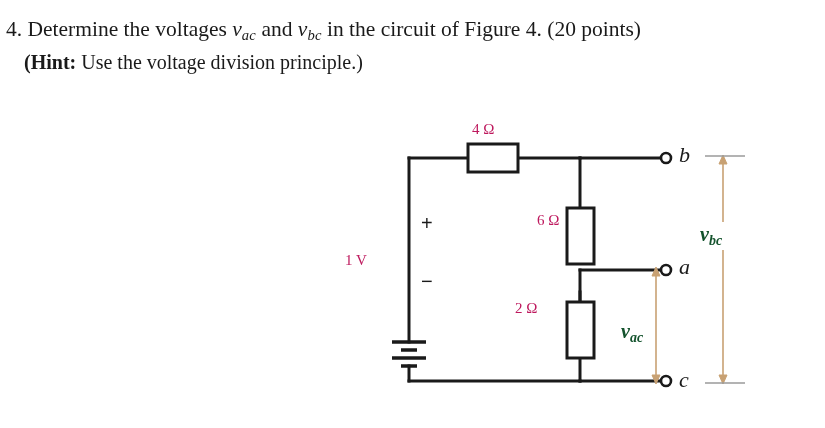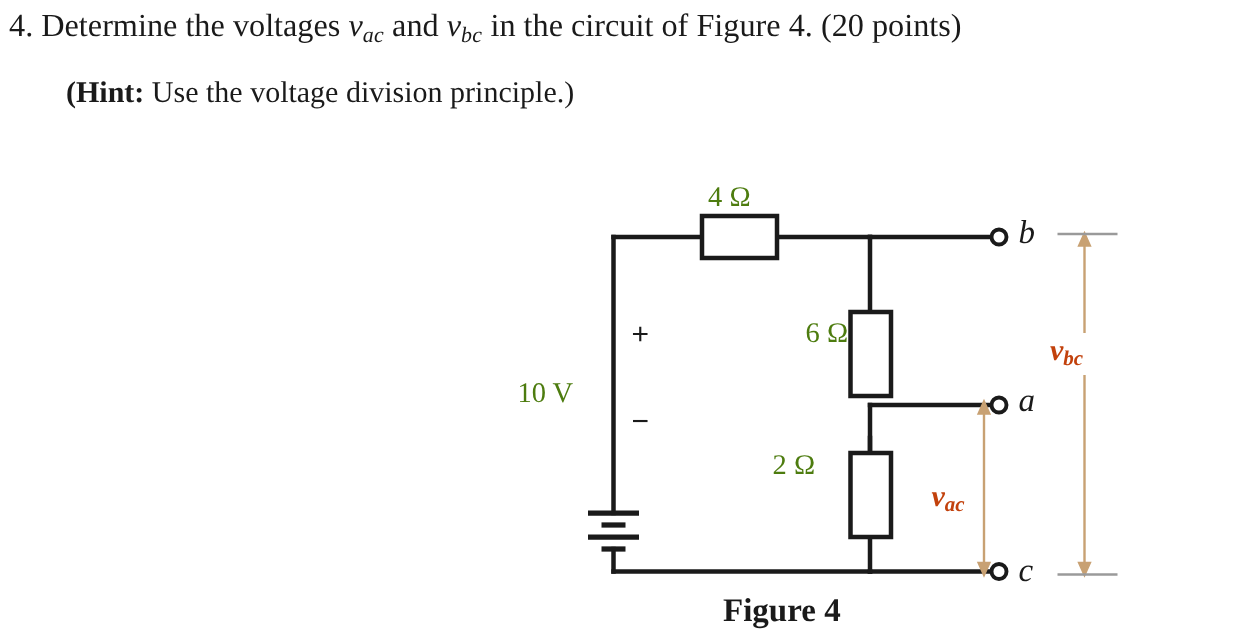--- a/index.html
+++ b/index.html
@@ -15,34 +15,33 @@
     overflow: hidden;
     font-family: "Liberation Serif", "DejaVu Serif", serif;
     color: #1a1a1a;
     -webkit-font-smoothing: antialiased;
   }
 
   
   #problem-statement {
     position: absolute;
     left: 6px;
-    top: 2px;
+    top: 14px;
     width: 816px;
     font-size: 21.5px;
     line-height: 30px;
     white-space: nowrap;
   }
   #problem-hint {
     position: absolute;
     left: 24px;
     top: 48px;
     font-size: 20px;
     line-height: 28px;
     white-space: nowrap;
-    margin-left: 20px;
   }
   .bold { font-weight: bold; }
   .mathvar {
     font-style: italic;
     font-family: "Liberation Serif", "DejaVu Serif", serif;
   }
   .mathvar sub {
     font-style: italic;
     font-size: 0.68em;
     vertical-align: -0.28em;
@@ -60,22 +59,22 @@
   #circuit-svg {
     position: absolute;
     left: 0;
     top: 0;
   }
 
   
   .ckt-label {
     position: absolute;
     font-family: "Liberation Serif", "DejaVu Serif", serif;
-    font-size: 19px;
-    color: #4d7c0f;
+    font-size: 15px;
+    color: #be185d;
     white-space: nowrap;
   }
   #label-r1 { left: 472px; top: 17px; }
   #label-r2 { left: 527px; top: 108px; margin-left: 10px; }
   #label-r3 { left: 515px; top: 196px; }
   #label-source { left: 345px; top: 148px; }
 
   .node-label {
     position: absolute;
     font-family: "Liberation Serif", "DejaVu Serif", serif;
@@ -95,21 +94,21 @@
   }
   #sign-plus { left: 421px; top: 108px; }
   #sign-minus { left: 421px; top: 166px; }
 
   .voltage-label {
     position: absolute;
     font-family: "Liberation Serif", "DejaVu Serif", serif;
     font-style: italic;
     font-weight: bold;
     font-size: 20px;
-    color: #c2410c;
+    color: #14532d;
     background: #ffffff;
     padding: 1px 3px;
     white-space: nowrap;
   }
   .voltage-label sub {
     font-size: 0.7em;
     vertical-align: -0.26em;
     font-style: italic;
   }
   #label-vbc { left: 697px; top: 118px; }
@@ -206,27 +205,26 @@
       <polygon points="723,51 719,60 727,60"></polygon>
       <polygon points="723,280 719,271 727,271"></polygon>
       <line x1="705" y1="52" x2="745" y2="52" stroke-width="1.6" stroke="#9a9a9a"></line>
       <line x1="705" y1="279" x2="745" y2="279" stroke-width="1.6" stroke="#9a9a9a"></line>
     </g>
   </svg>
 
   <div class="ckt-label" id="label-r1">4 Ω</div>
   <div class="ckt-label" id="label-r2">6 Ω</div>
   <div class="ckt-label" id="label-r3">2 Ω</div>
-  <div class="ckt-label" id="label-source">10 V</div>
+  <div class="ckt-label" id="label-source">1 V</div>
 
   <div class="sign-label" id="sign-plus">+</div>
   <div class="sign-label" id="sign-minus">−</div>
 
   <div class="node-label" id="node-label-b">b</div>
   <div class="node-label" id="node-label-a">a</div>
   <div class="node-label" id="node-label-c">c</div>
 
   <div class="voltage-label" id="label-vbc"><span>v</span><sub>bc</sub></div>
 
   <div class="voltage-label" id="label-vac"><span>v</span><sub>ac</sub></div>
 
-  <div id="figure-caption">Figure 4</div>
 </div>
 
 </body></html>

